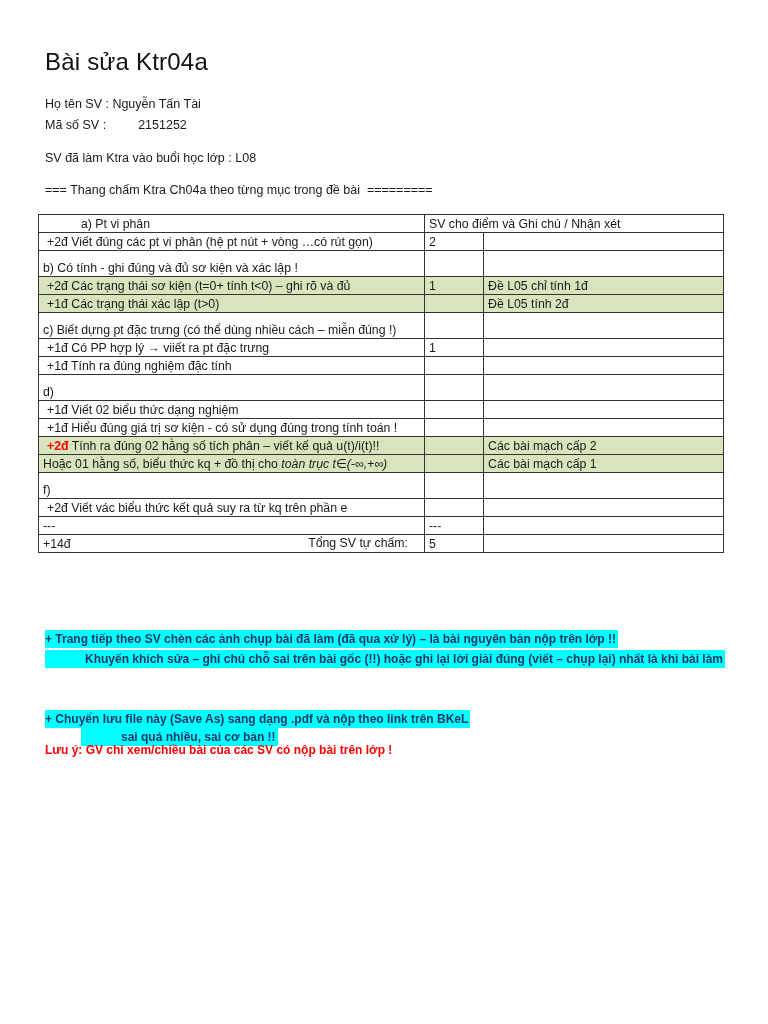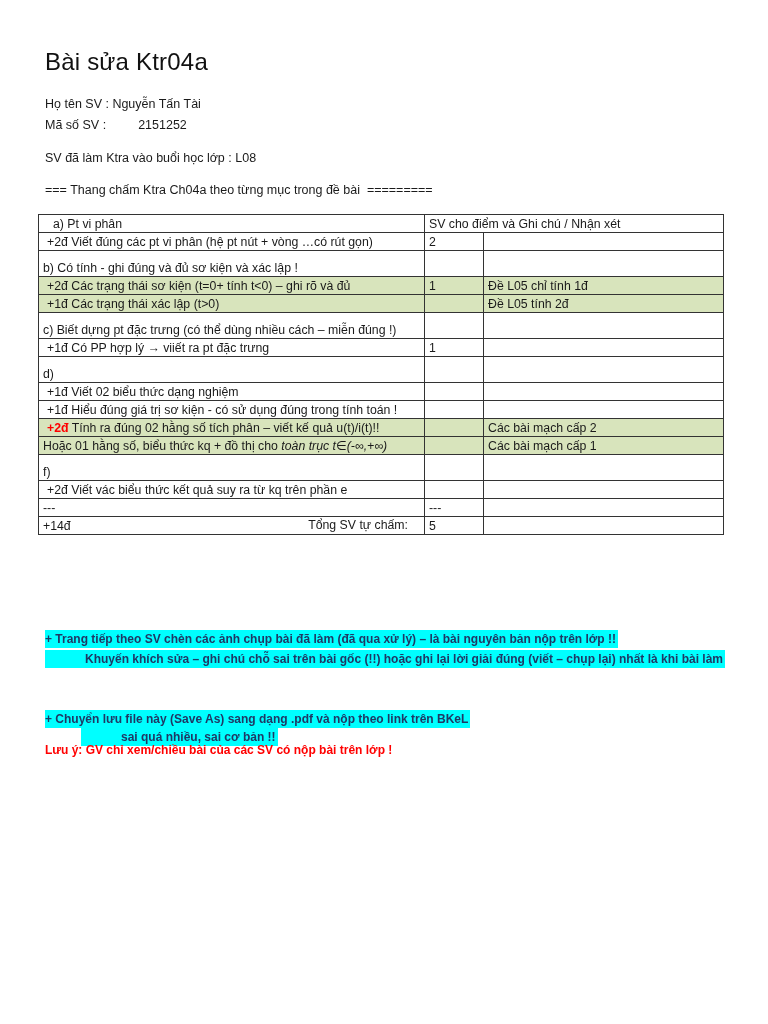--- a/index.html
+++ b/index.html
@@ -50,21 +50,21 @@
 <div class="line" style="top:183px;">=== Thang chấm Ktra Ch04a theo từng mục trong đề bài  =========</div>
 
 <table class="grade">
   <colgroup>
       <col class="c1">
       <col class="c2">
       <col class="c3">
     </colgroup>
   <tbody>
       <tr class="h18">
-    <td style="padding-left:14px;">a)    Pt vi phân</td>
+    <td style="padding-left:42px;">a)    Pt vi phân</td>
     <td colspan="2">SV cho điểm và Ghi chú / Nhận xét</td>
   </tr>
 
   <tr class="h18">
     <td class="ind">+2đ Viết đúng các pt vi phân (hệ pt nút + vòng …có  rút gọn)</td>
     <td>2</td>
     <td></td>
   </tr>
   <tr class="h26">
     <td>b) Có tính - ghi đúng và đủ sơ kiện và xác lập !</td>
@@ -82,20 +82,25 @@
     <td>Đề L05 tính 2đ</td>
   </tr>
   <tr class="h26">
     <td>c) Biết dựng pt đặc trưng (có thể dùng nhiều cách – miễn đúng !)</td>
     <td></td>
     <td></td>
   </tr>
   <tr class="h18">
     <td class="ind">+1đ  Có PP hợp lý → viiết ra pt đặc trưng</td>
     <td>1</td>
+    <td></td>
+  </tr>
+  <tr class="h18">
+    <td class="ind">+1đ  Tính ra đúng nghiệm đặc tính</td>
+    <td></td>
     <td></td>
   </tr>
   <tr class="h26">
     <td>d)</td>
     <td></td>
     <td></td>
   </tr>
   <tr class="h18">
     <td class="ind">+1đ Viết 02 biểu thức dạng nghiệm</td>
     <td></td>

